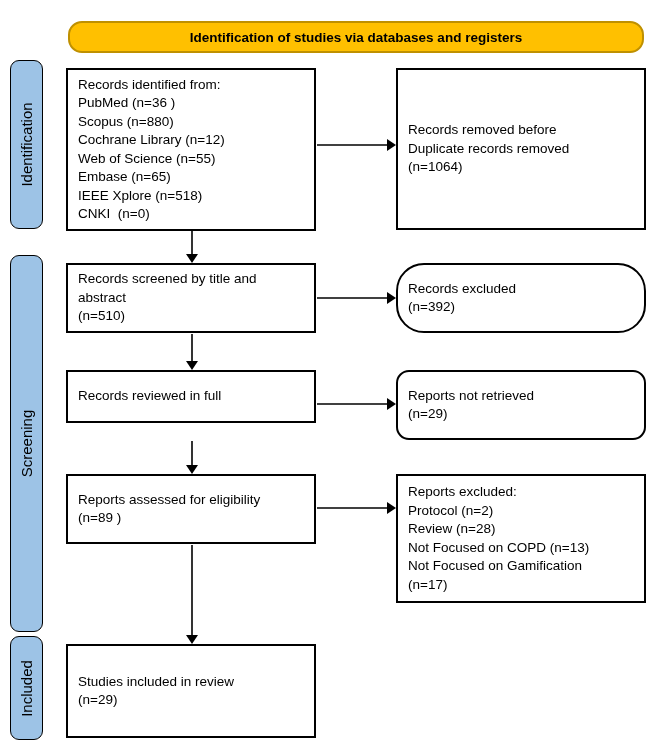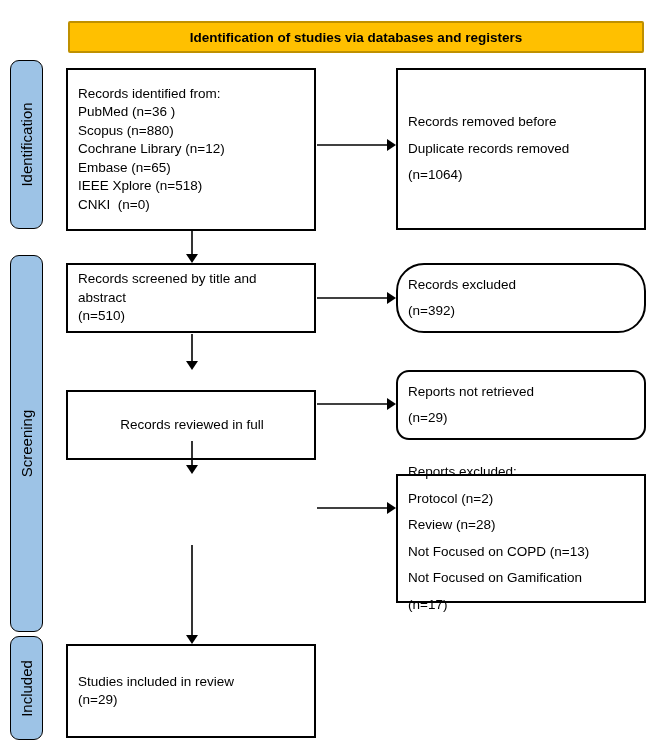--- a/index.html
+++ b/index.html
@@ -22,21 +22,21 @@
     font-family: "Liberation Sans", sans-serif;
     color: var(--text);
     overflow: hidden;
   }
   .banner {
     position: absolute;
     left: 68px; top: 21px; width: 576px; height: 32px;
     box-sizing: border-box;
     background: var(--banner-bg);
     border: 2px solid var(--banner-border);
-    border-radius: 2px;
+    border-radius: 14px;
     display: flex; align-items: center; justify-content: center;
     font-size: 13.5px; font-weight: bold;
   }
   .stage {
     position: absolute;
     left: 10px; width: 33px;
     box-sizing: border-box;
     background: var(--stage-bg);
     border: 1.5px solid var(--stage-border);
     border-radius: 9px;
@@ -55,26 +55,26 @@
     box-sizing: border-box;
     border: 2px solid var(--box-border);
     background: #fff;
     display: flex; flex-direction: column; justify-content: center;
     padding: 4px 8px 4px 10px;
     font-size: 13.5px;
     line-height: 18.5px;
   }
   .box .line { white-space: pre; }
   .col-left { left: 66px; width: 250px; }
-  .col-right { left: 396px; width: 250px; gap: 8px; }
+  .col-right { left: 396px; width: 250px; }
   .box-identified { top: 68px; height: 163px; }
   .box-removed { top: 68px; height: 162px; }
   .box-screened { top: 263px; height: 70px; }
   .box-records-excluded { top: 263px; height: 70px; border-radius: 28px; }
-  .box-reviewed { top: 390px; height: 70px; text-align: center; }
+  .box-reviewed { top: 370px; height: 53px; }
   .box-not-retrieved { top: 370px; height: 70px; border-radius: 13px; }
   .box-assessed { top: 474px; height: 70px; }
   .box-reports-excluded { top: 474px; height: 129px; }
   .box-included { top: 644px; height: 94px; }
   .arrows {
     position: absolute;
     left: 0; top: 0; width: 665px; height: 749px;
     pointer-events: none;
   }
   .arrows line { stroke: var(--arrow); stroke-width: 1.6; }
@@ -97,20 +97,21 @@
   </div>
   <div class="stage stage-included">
     <span class="stage-text">Included</span>
   </div>
 
   <div class="box col-left box-identified">
     <div class="line">Records identified from:</div>
     <div class="line">PubMed (n=36 )</div>
     <div class="line">Scopus (n=880)</div>
     <div class="line">Cochrane Library (n=12)</div>
+    <div class="line">Web of Science (n=55)</div>
     <div class="line">Embase (n=65)</div>
     <div class="line">IEEE Xplore (n=518)</div>
     <div class="line">CNKI  (n=0)</div>
   </div>
 
   <div class="box col-right box-removed">
     <div class="line">Records removed before</div>
     <div class="line">Duplicate records removed</div>
     <div class="line">(n=1064)</div>
   </div>
@@ -128,20 +129,24 @@
 
   <div class="box col-left box-reviewed">
     <div class="line">Records reviewed in full</div>
   </div>
 
   <div class="box col-right box-not-retrieved">
     <div class="line">Reports not retrieved</div>
     <div class="line">(n=29)</div>
   </div>
 
+  <div class="box col-left box-assessed">
+    <div class="line">Reports assessed for eligibility</div>
+    <div class="line">(n=89 )</div>
+  </div>
 
   <div class="box col-right box-reports-excluded">
     <div class="line">Reports excluded:</div>
     <div class="line">Protocol (n=2)</div>
     <div class="line">Review (n=28)</div>
     <div class="line">Not Focused on COPD (n=13)</div>
     <div class="line">Not Focused on Gamification</div>
     <div class="line">(n=17)</div>
   </div>
 

